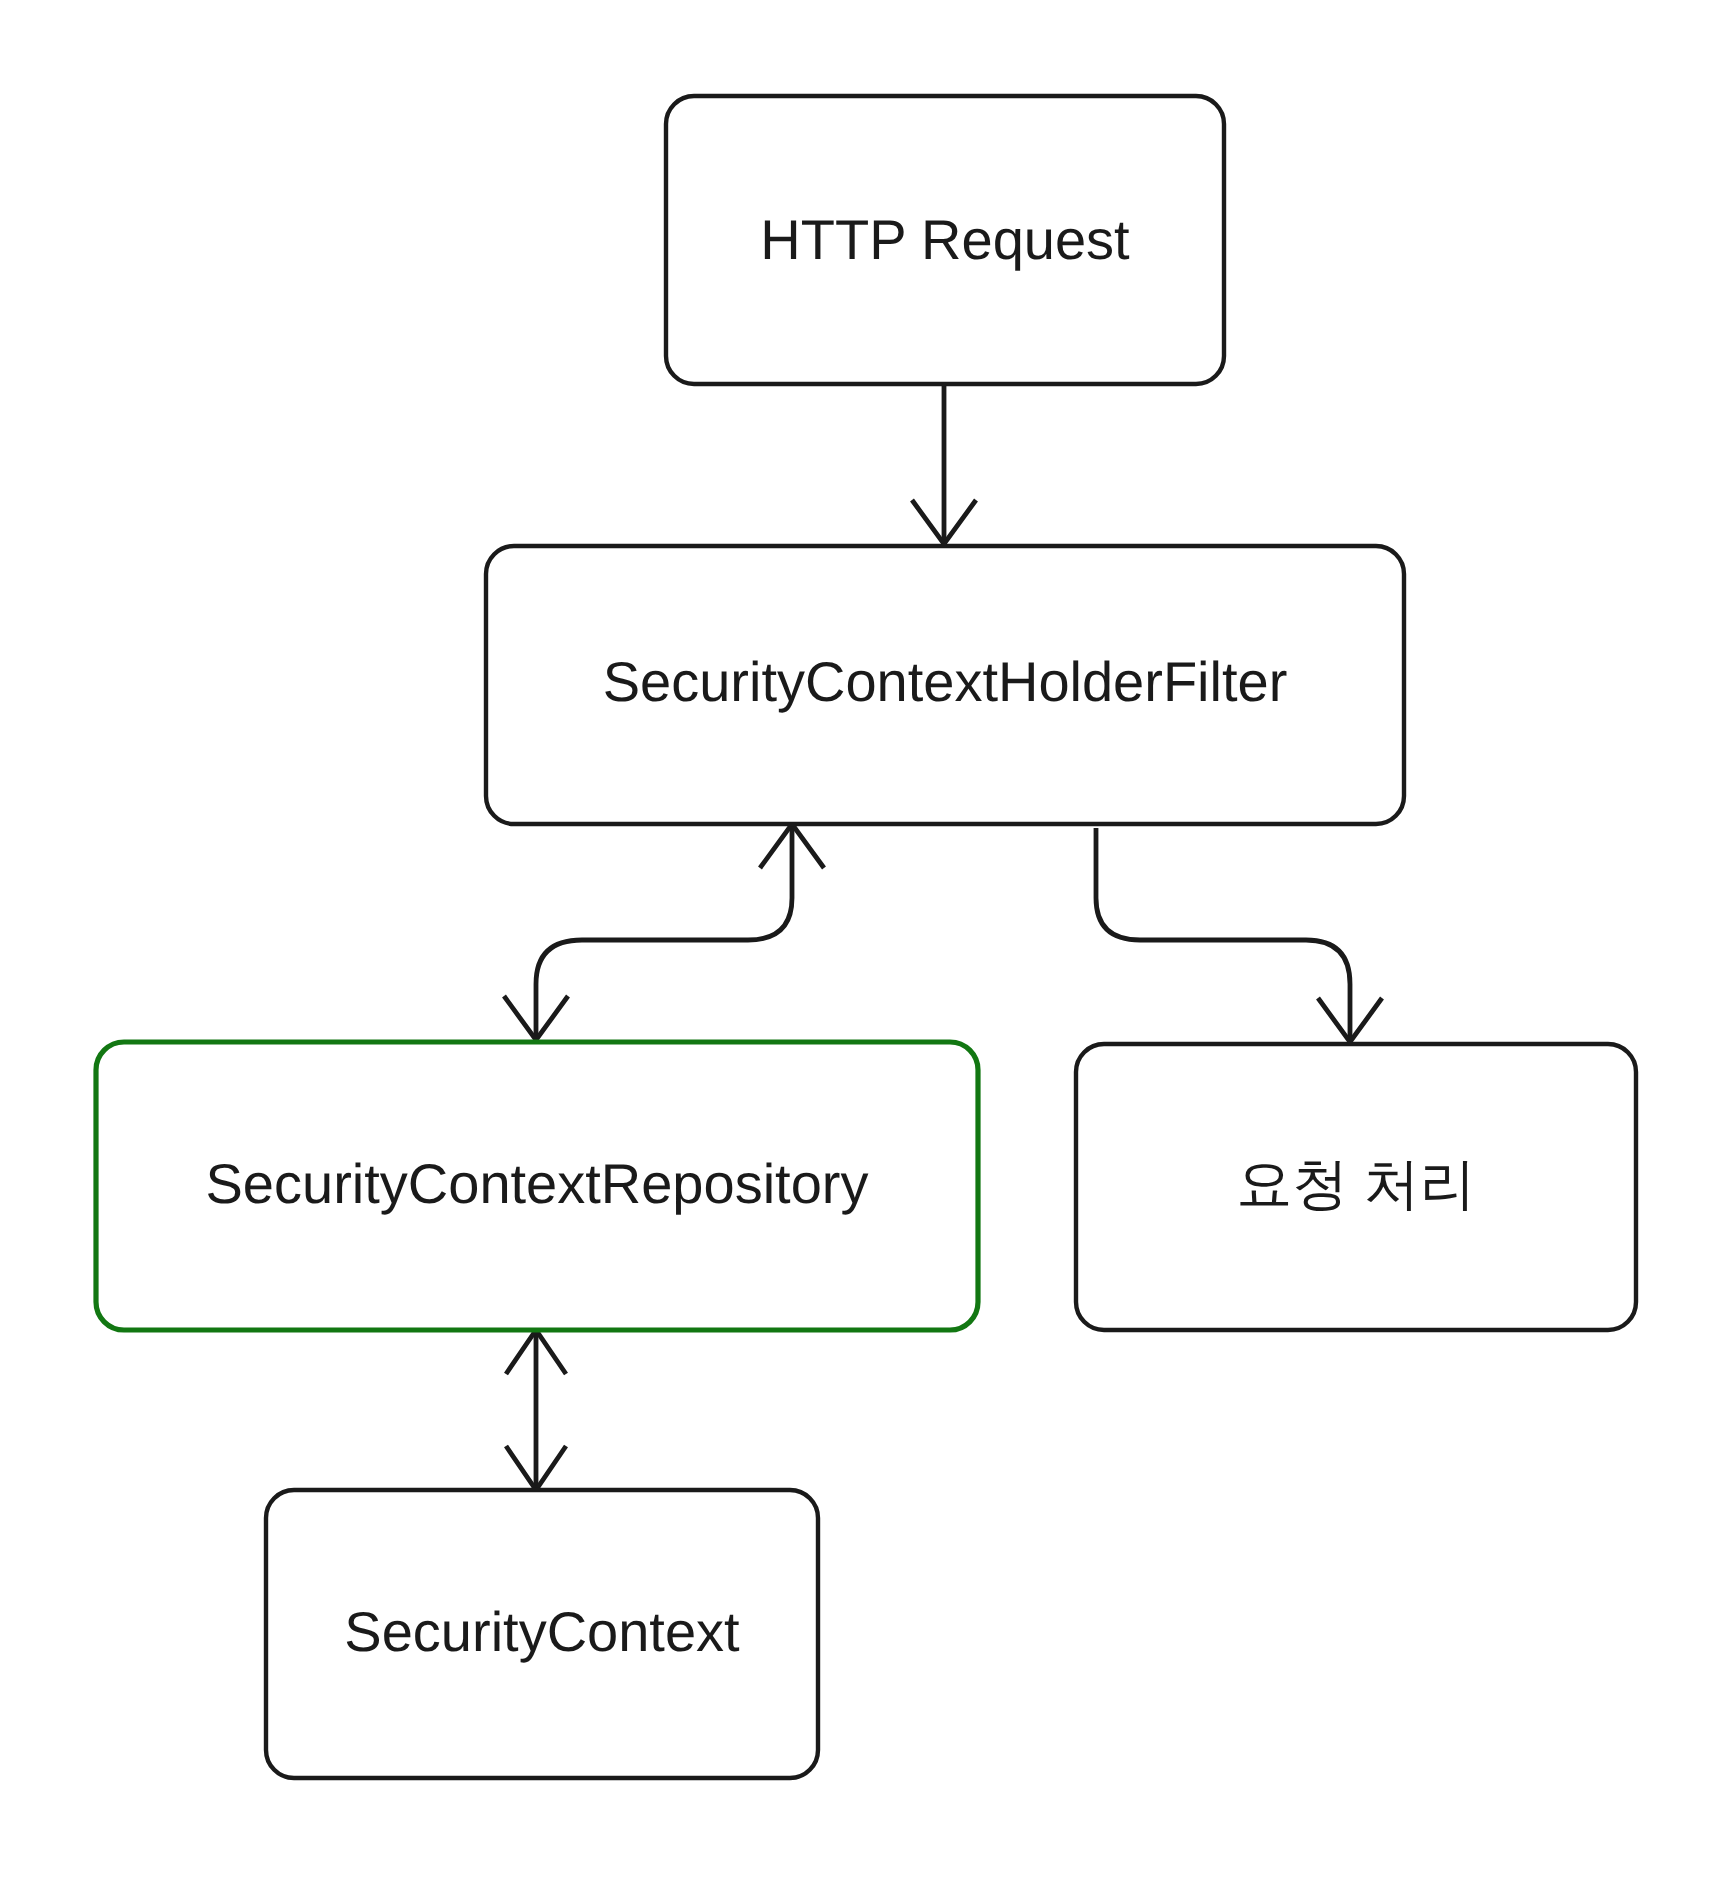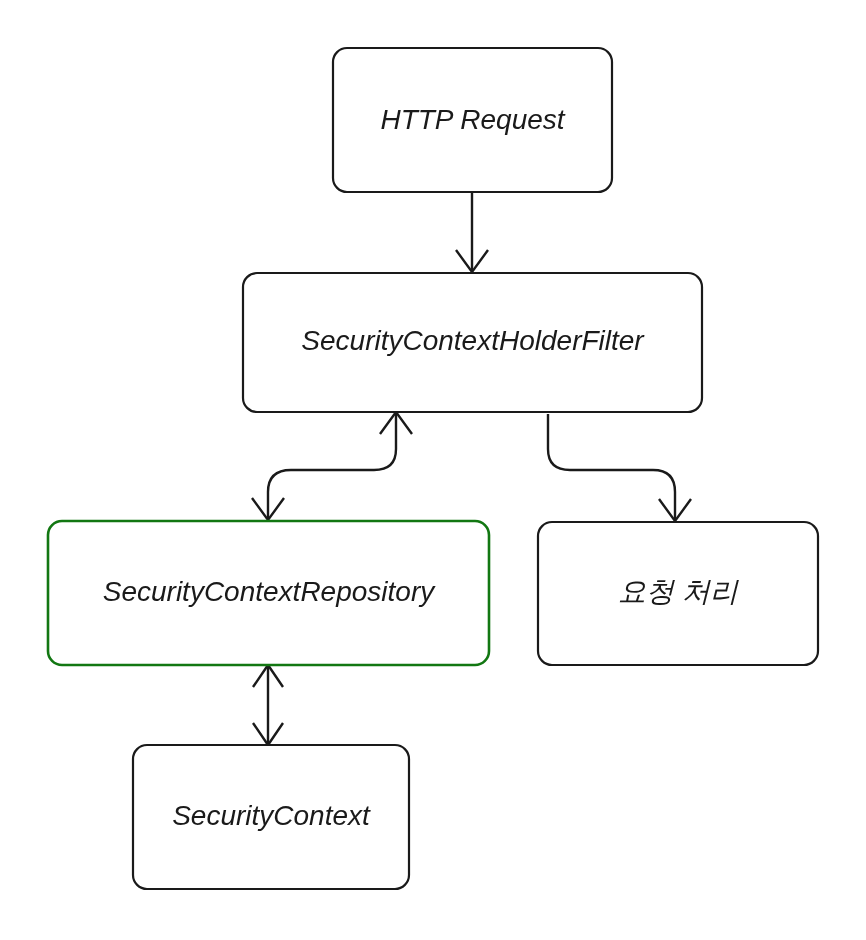--- a/index.html
+++ b/index.html
@@ -11,21 +11,20 @@
   body {
     width: 866px;
     height: 940px;
     font-family: "Liberation Sans", "DejaVu Sans", sans-serif;
     overflow: hidden;
   }
   #diagram-root {
     position: relative;
     width: 866px;
     height: 940px;
-    font-style: italic;
   }
   svg.diagram-canvas {
     display: block;
     width: 866px;
     height: 940px;
   }
   .node-shape {
     fill: #ffffff;
     stroke: #1a1a1a;
     stroke-width: 2.2;

